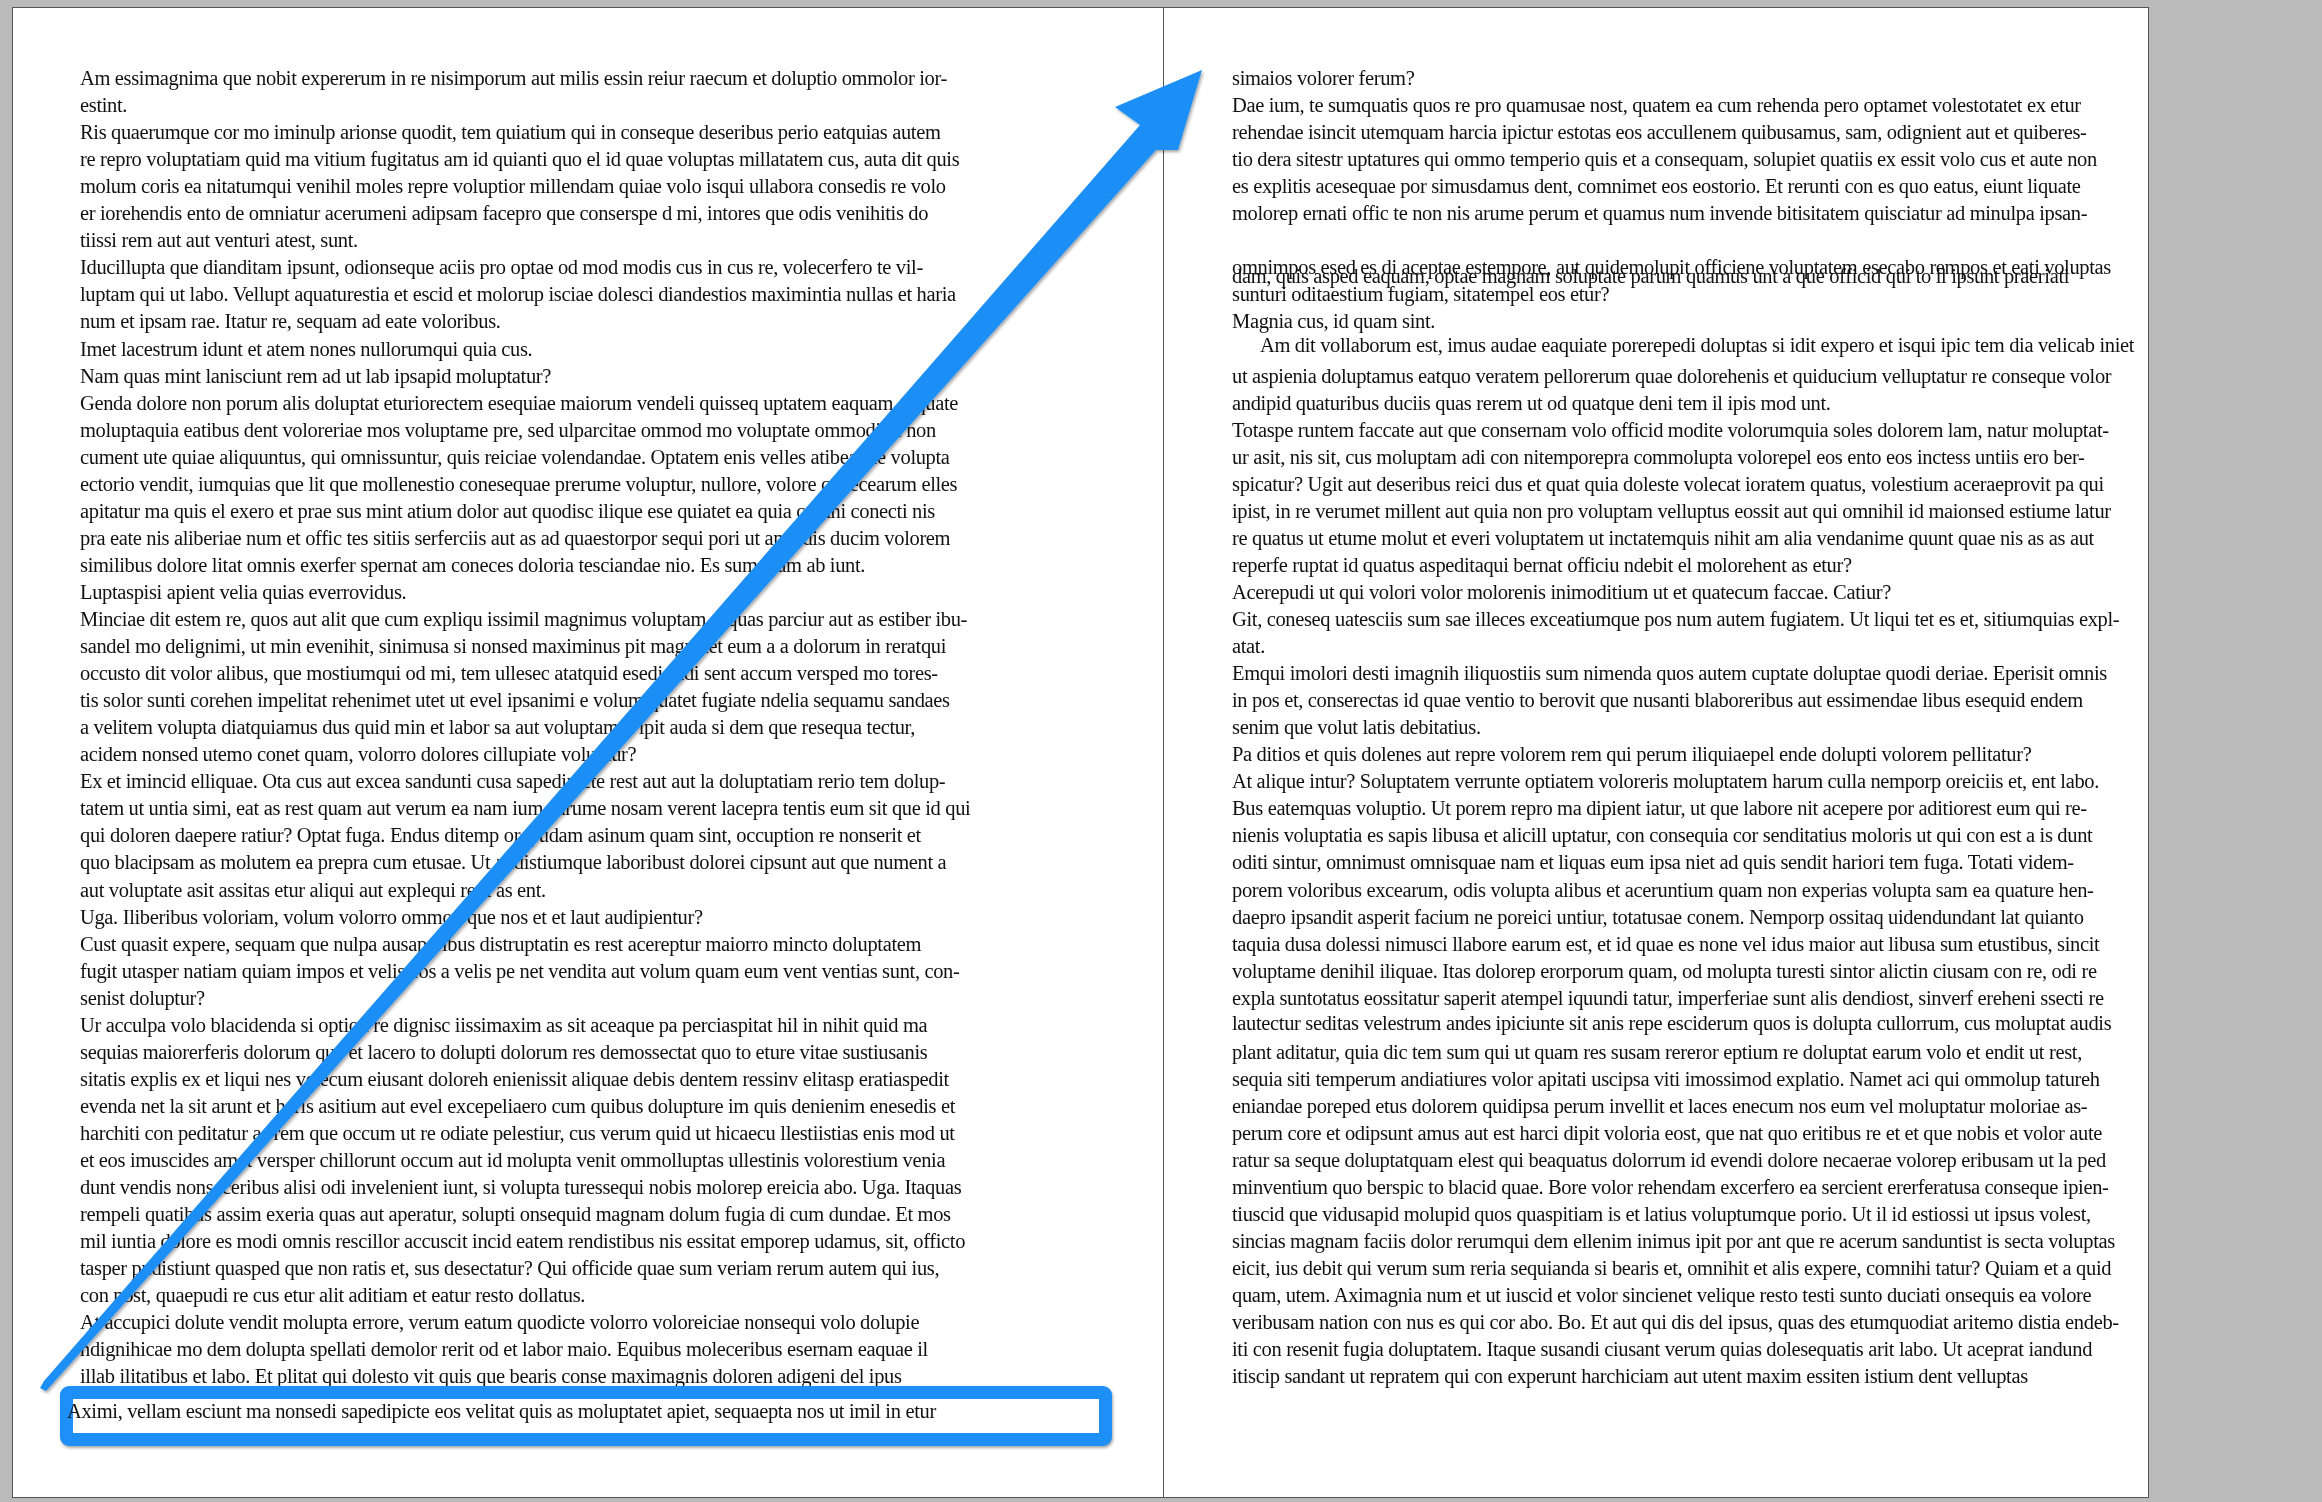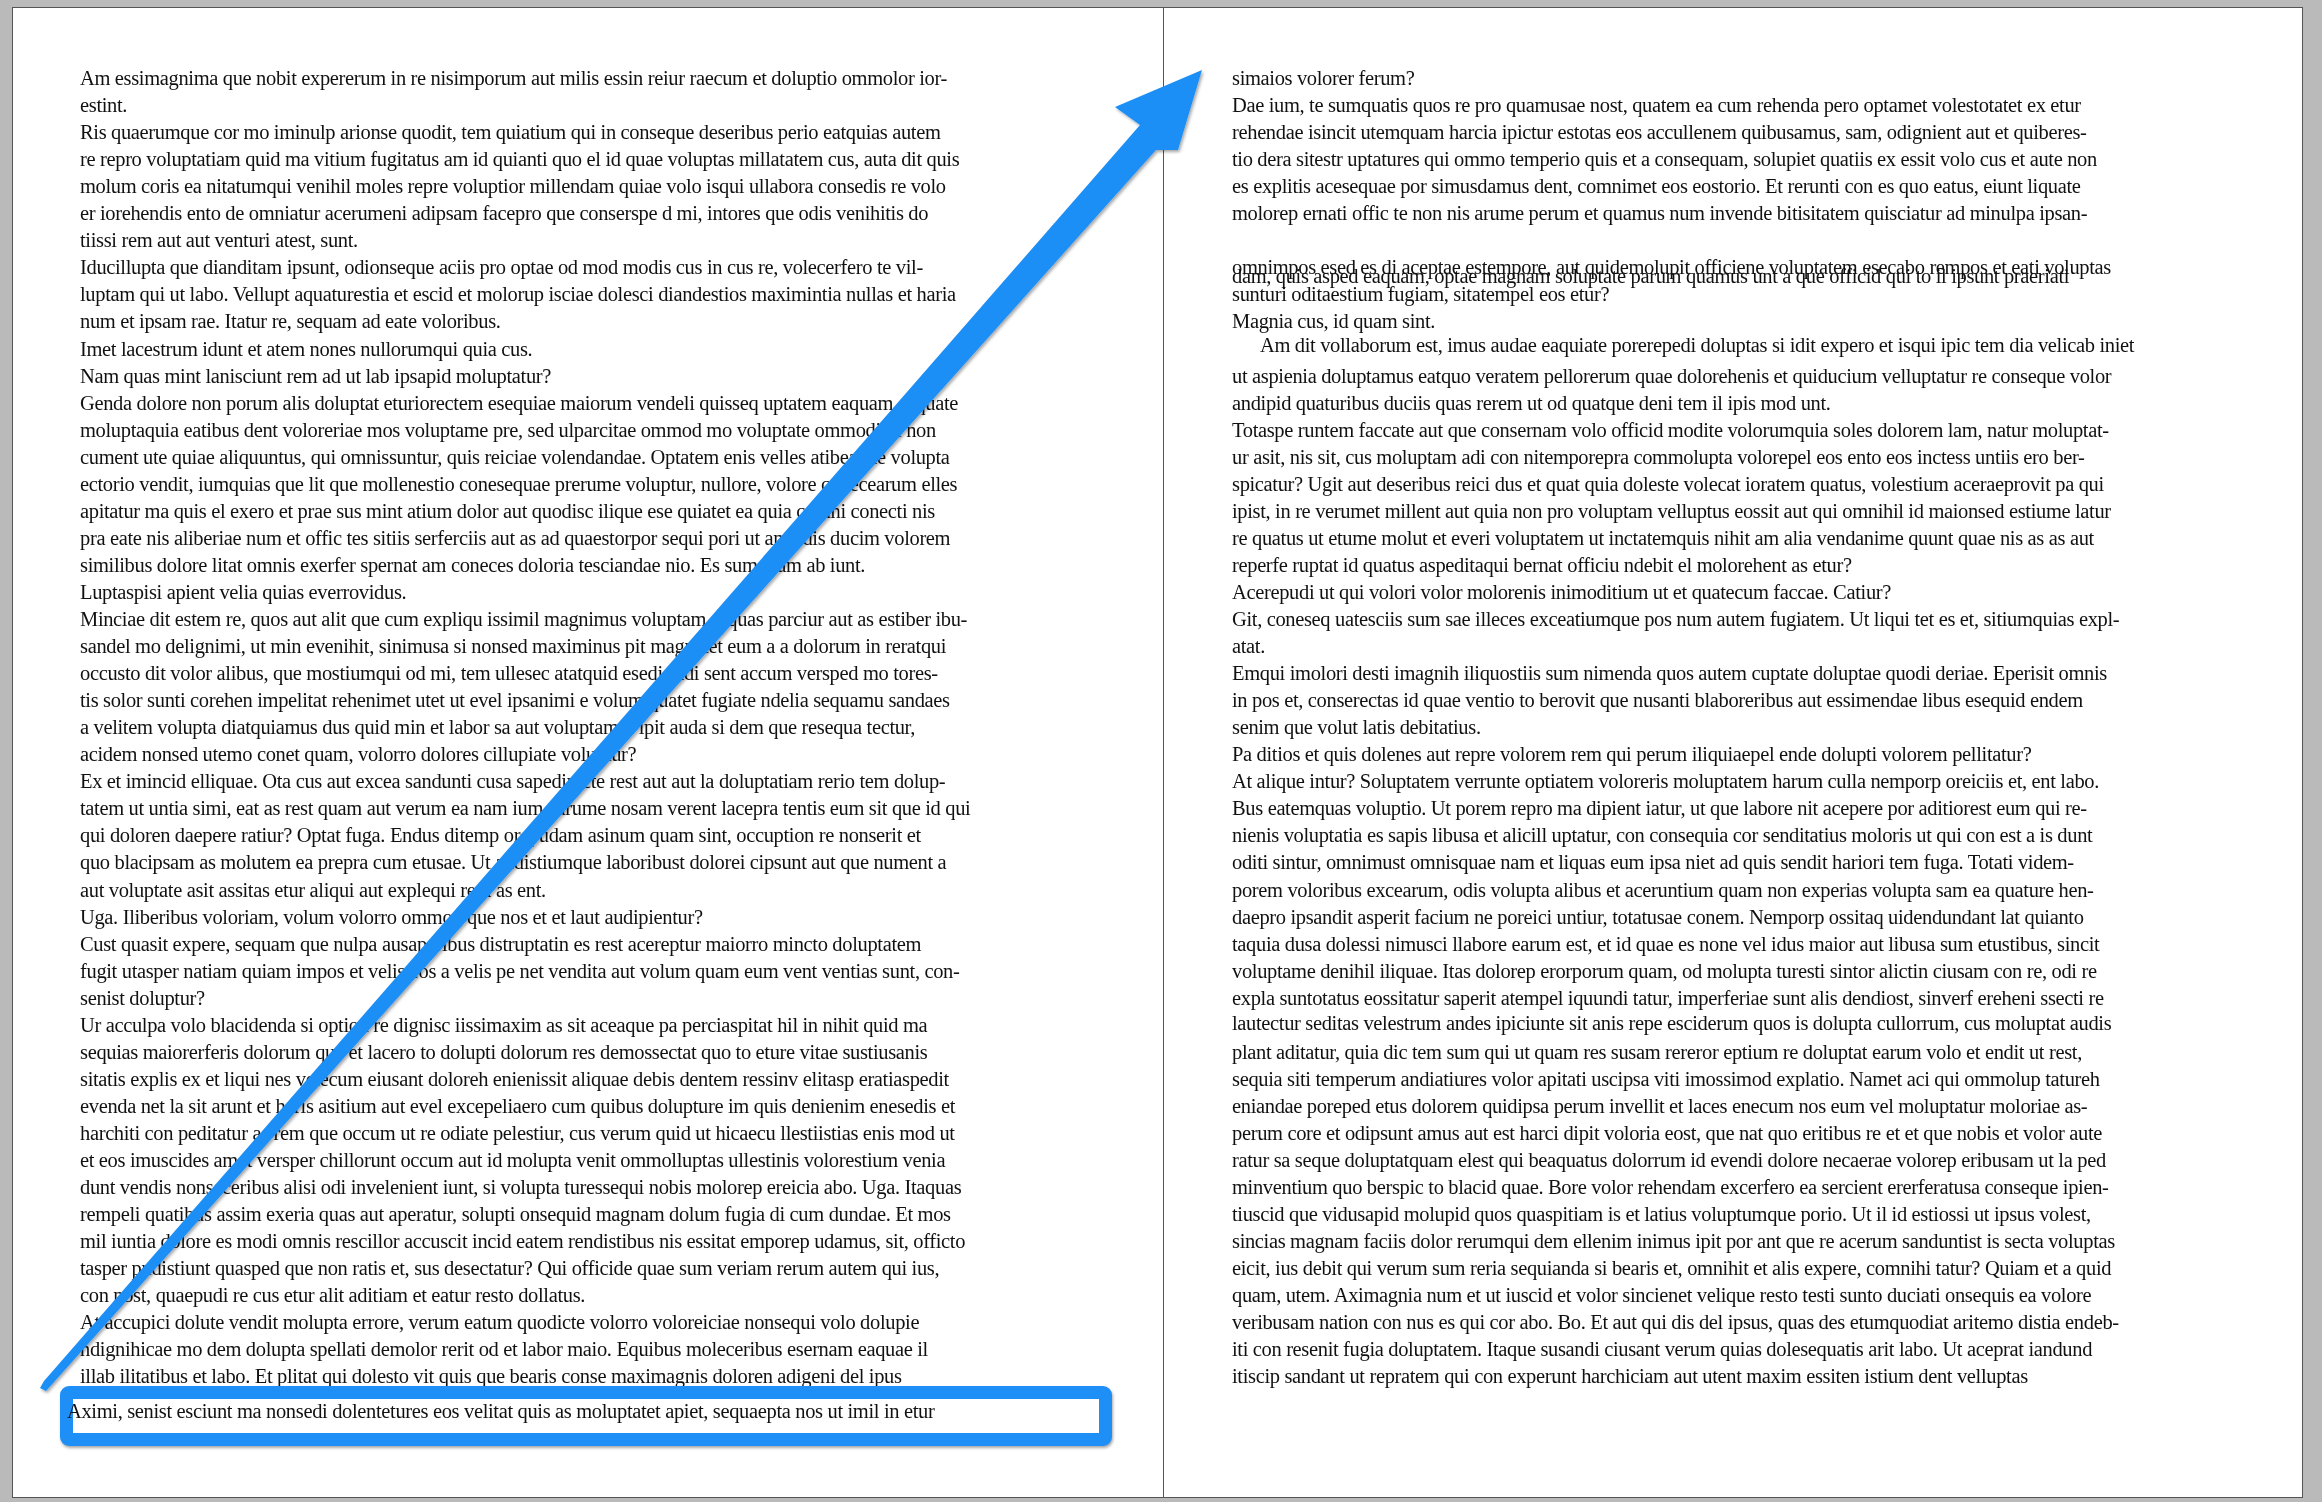--- a/index.html
+++ b/index.html
@@ -6,21 +6,21 @@
   body {
     width:2322px; height:1502px; position:relative; overflow:hidden;
     background:#bababa;
     font-family: "Liberation Serif", "DejaVu Serif", serif;
   }
   .page {
     position:absolute; top:7px; height:1491px; background:#ffffff;
     border:1px solid #555555; box-sizing:border-box;
   }
   #page-left { left:12px; width:1153px; }
-  #page-right { left:1163px; width:1140px; }
+  #page-right { left:1163px; width:986px; }
   .lines { position:absolute; top:0; left:0; right:0; }
   .line {
     position:absolute; white-space:nowrap; font-size:20.5px; color:#111111;
     line-height:27px; letter-spacing:-0.35px;
   }
   #page-left .line { left:67px; }
   #page-right .line { left:68px; }
   .highlight-box {
     position:absolute; left:60px; top:1386px; width:1052px; height:60px;
     border:13px solid #1e8ff7; border-radius:9px; box-sizing:border-box; background:#ffffff;
@@ -136,21 +136,21 @@
       <div class="line" style="top: 1220.15px;">sincias magnam faciis dolor rerumqui dem ellenim inimus ipit por ant que re acerum sanduntist is secta voluptas</div>
       <div class="line" style="top: 1247.2px;">eicit, ius debit qui verum sum reria sequianda si bearis et, omnihit et alis expere, comnihi tatur? Quiam et a quid</div>
       <div class="line" style="top: 1274.25px;">quam, utem. Aximagnia num et ut iuscid et volor sincienet velique resto testi sunto duciati onsequis ea volore</div>
       <div class="line" style="top: 1301.3px;">veribusam nation con nus es qui cor abo. Bo. Et aut qui dis del ipsus, quas des etumquodiat aritemo distia endeb-</div>
       <div class="line" style="top: 1328.35px;">iti con resenit fugia doluptatem. Itaque susandi ciusant verum quias dolesequatis arit labo. Ut aceprat iandund</div>
       <div class="line" style="top: 1355.4px;">itiscip sandant ut repratem qui con experunt harchiciam aut utent maxim essiten istium dent velluptas</div>
     </div>
 </div>
 
 <div class="highlight-box"></div>
-<div class="highlight-text">Aximi, senist esciunt ma nonsedi dolentetures eos velitat quis as moluptatet apiet, sequaepta nos ut imil in etur</div>
+<div class="highlight-text">Aximi, vellam esciunt ma nonsedi sapedipicte eos velitat quis as moluptatet apiet, sequaepta nos ut imil in etur</div>
 
 <svg class="arrow" width="2322" height="1502">
   <defs>
     <filter id="sh" x="-10%" y="-10%" width="120%" height="120%">
       <feDropShadow dx="1.5" dy="2" stdDeviation="1.5" flood-color="#000" flood-opacity="0.35"></feDropShadow>
     </filter>
   </defs>
   <polygon filter="url(#sh)" fill="#1e8ff7" points="40,1388 46,1391 1156,150 1178,150 1202,70 1115,107 1140,125 44,1381"></polygon>
 </svg>
 

